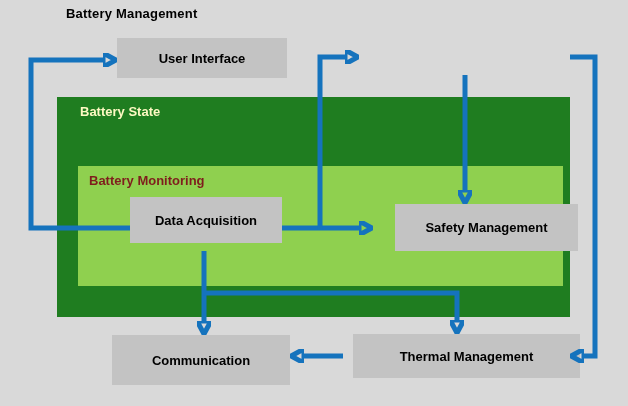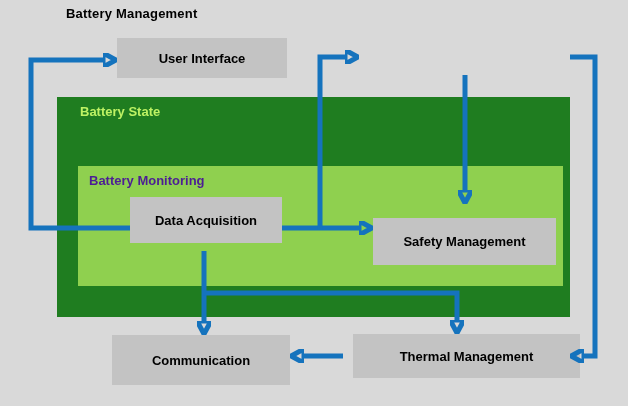--- a/index.html
+++ b/index.html
@@ -42,37 +42,37 @@
     height: 120px;
     background: #8fd04f;
   }
   .container-label {
     position: absolute;
     left: 11px;
     top: 7px;
     font-size: 13px;
     font-weight: bold;
   }
-  .battery-state > .container-label { color: #bef264; padding-left: 12px; }
-  .battery-monitoring > .container-label { color: #4c1d95; }
+  .battery-state > .container-label { color: #fef9c3; padding-left: 12px; }
+  .battery-monitoring > .container-label { color: #7f1d1d; }
   .node {
     position: absolute;
     background: #c3c3c3;
     display: flex;
     align-items: center;
     justify-content: center;
     font-size: 13px;
     font-weight: bold;
     color: #000000;
     text-align: left;
   }
   .node-user-interface      { left: 117px; top: 38px;  width: 170px; height: 40px; }
   .node-electrical-mgmt     { left: 359px; top: 38px;  width: 211px; height: 37px; }
   .node-data-acquisition    { left: 130px; top: 197px; width: 152px; height: 46px; }
-  .node-safety-mgmt         { left: 373px; top: 204px; width: 183px; height: 47px; margin-top: 14px; }
+  .node-safety-mgmt         { left: 395px; top: 204px; width: 183px; height: 47px; }
   .node-communication       { left: 112px; top: 335px; width: 178px; height: 50px; }
   .node-thermal-mgmt        { left: 353px; top: 334px; width: 227px; height: 44px; }
   .arrow-layer {
     position: absolute;
     left: 0;
     top: 0;
     width: 628px;
     height: 406px;
     pointer-events: none;
   }

